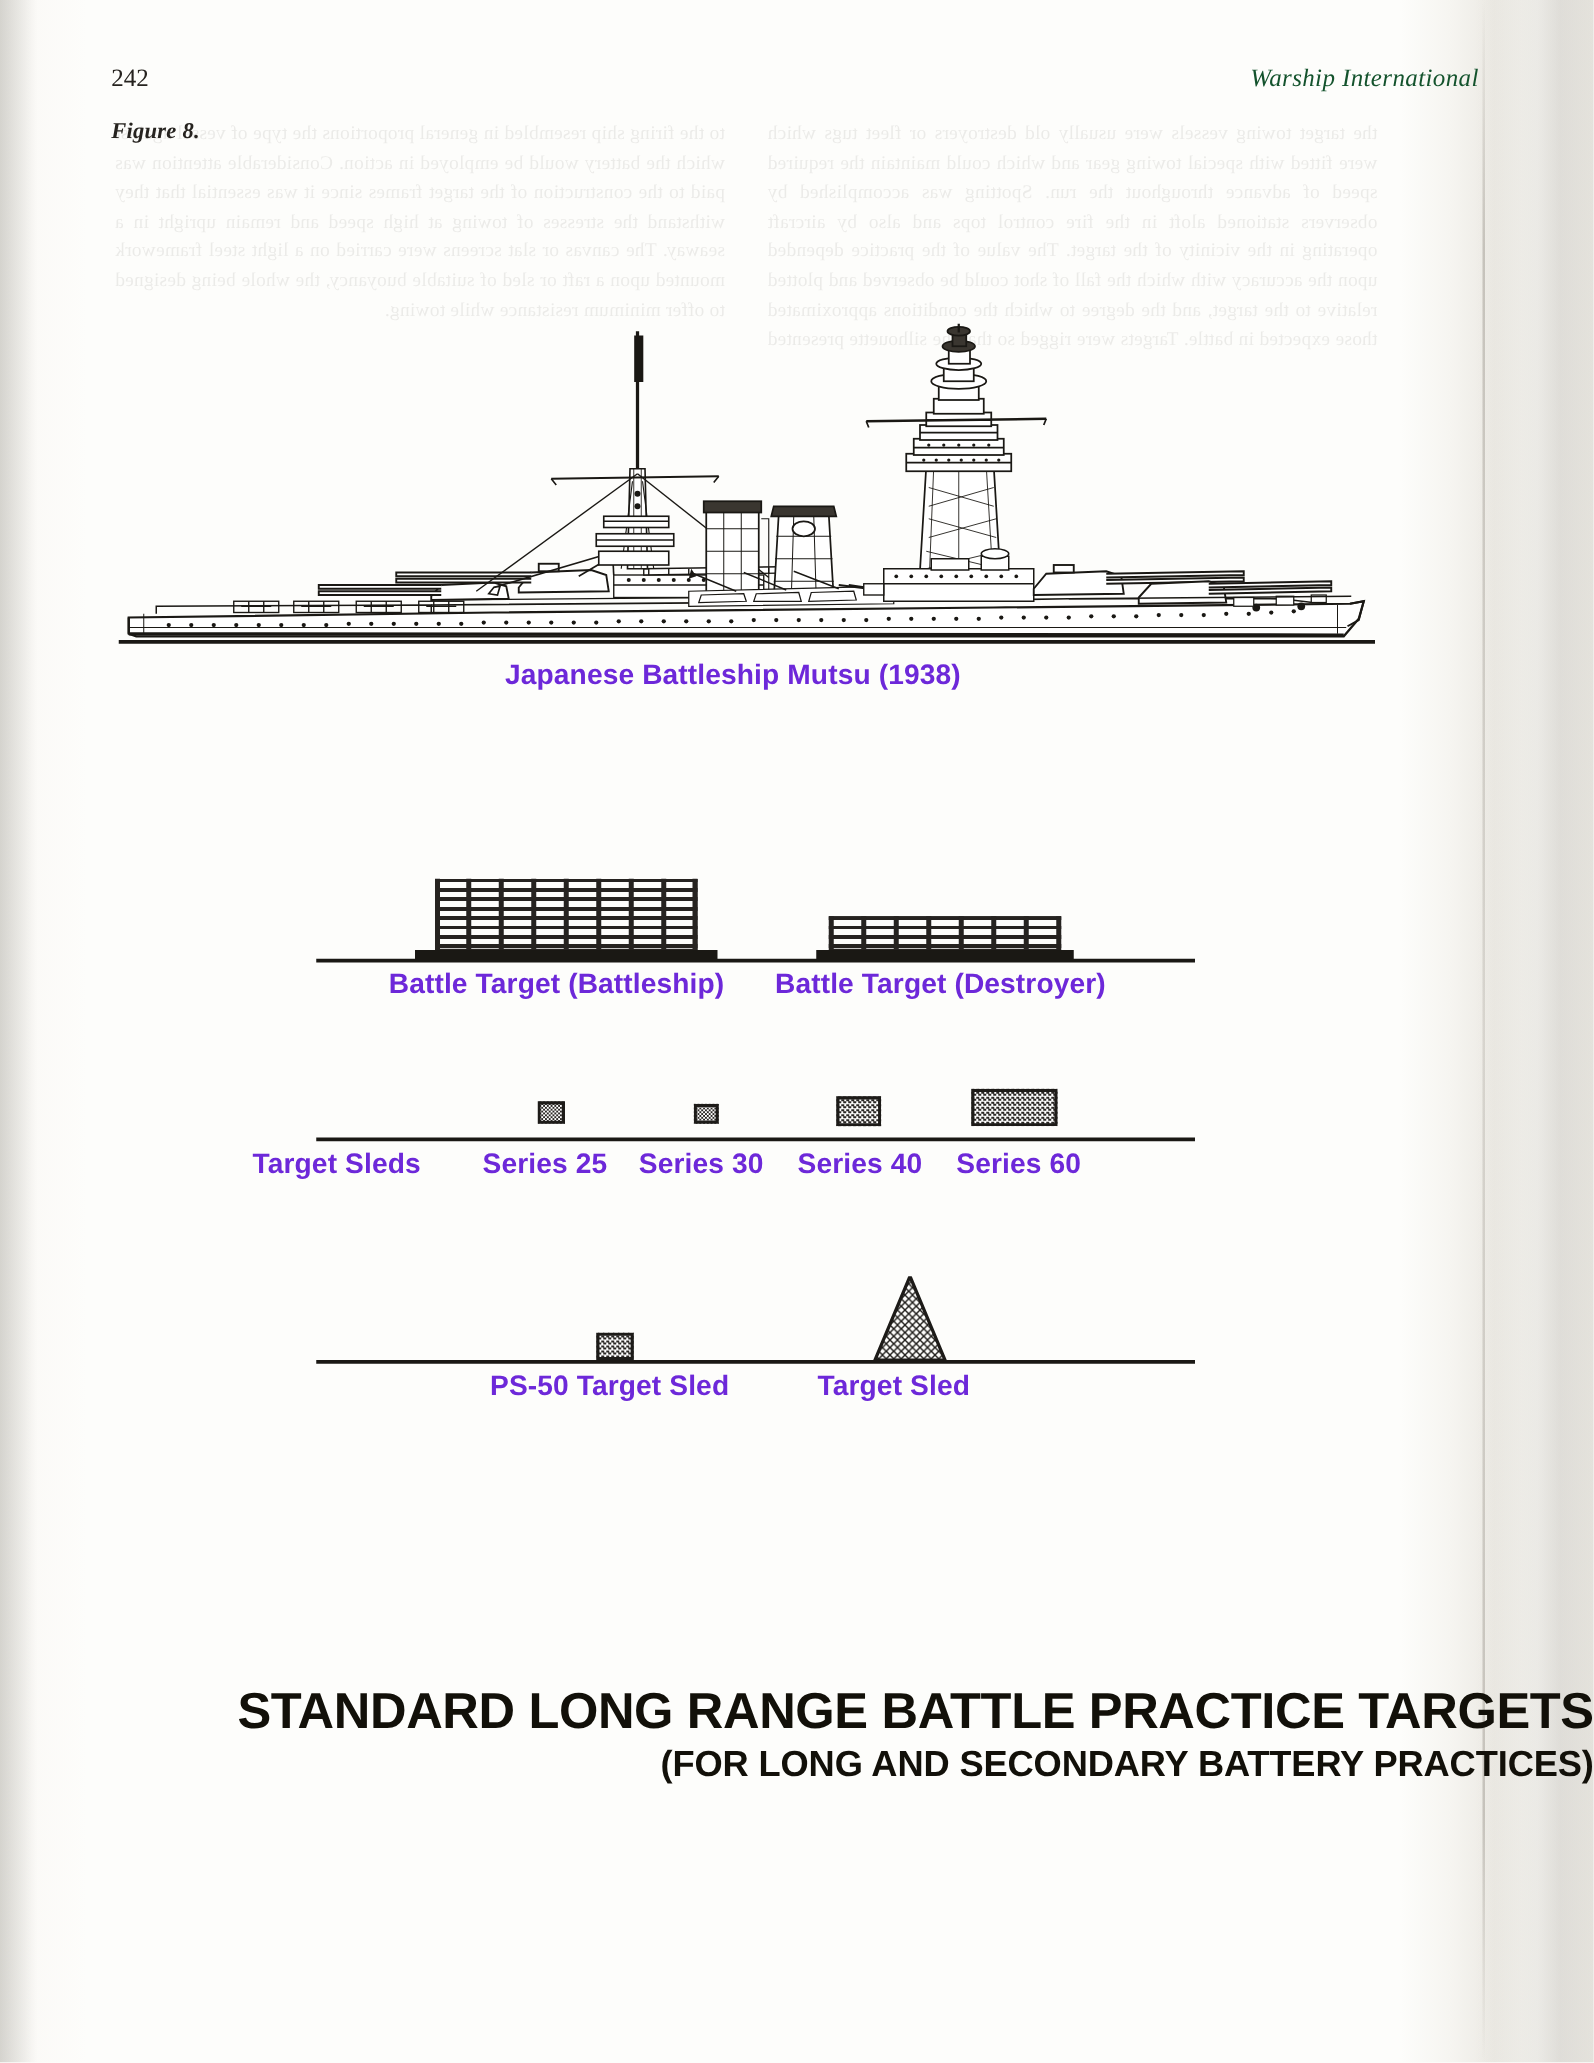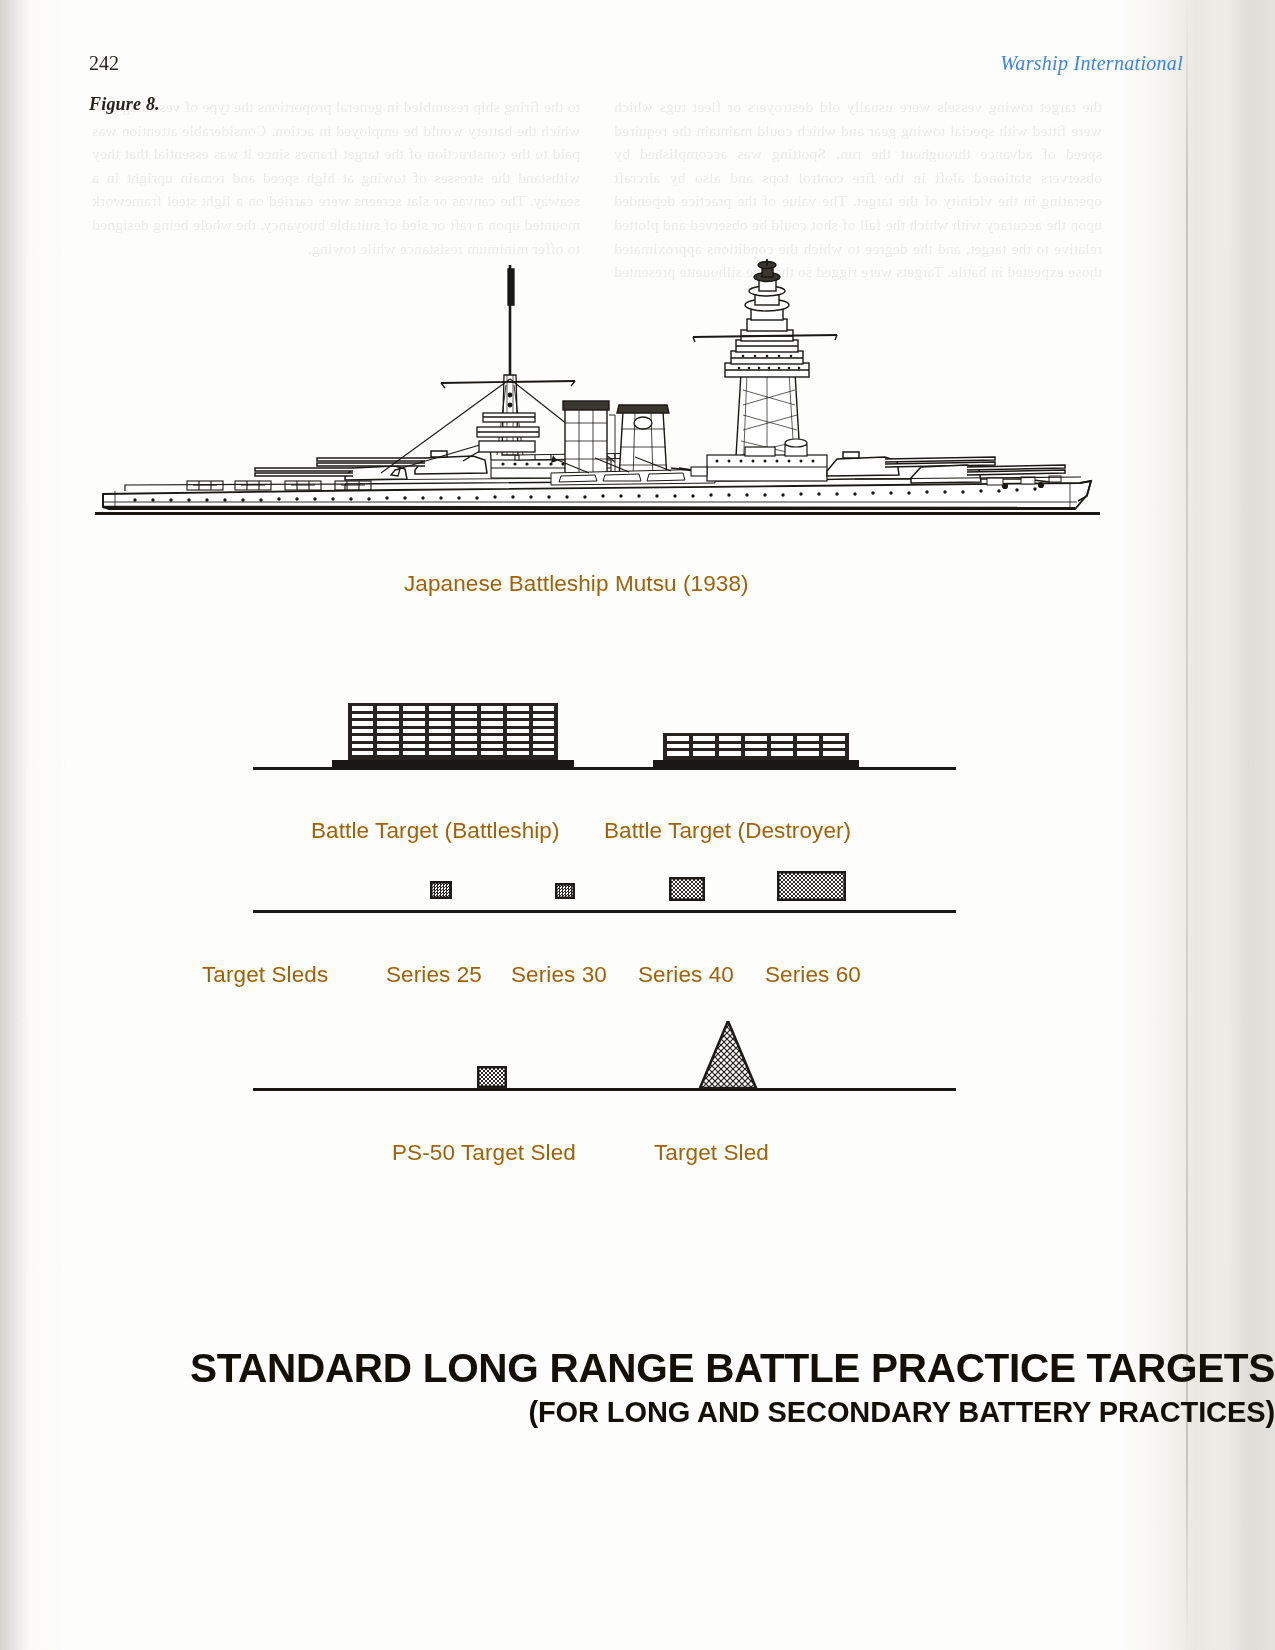--- a/index.html
+++ b/index.html
@@ -42,35 +42,34 @@
     overflow:hidden;
   }
 
   
   .pg-num{
     position:absolute;left:89px;top:52px;
     font-family:"Liberation Serif",serif;font-size:20px;color:#26231f;
   }
   .journal{
     position:absolute;right:92px;top:52px;
-    font-family:"Liberation Serif",serif;font-style:italic;font-size:20px;color:#3b82f6;
+    font-family:"Liberation Serif",serif;font-style:italic;font-size:20px;color:#14532d;
     letter-spacing:.3px;
   }
   .figlabel{
     position:absolute;left:89px;top:94px;
     font-family:"Liberation Serif",serif;font-style:italic;font-weight:bold;
     font-size:18px;color:#26231f;letter-spacing:.2px;
   }
 
   
   .cap{
-    position:absolute;font-weight:normal;color:#a16207;
+    position:absolute;font-weight:bold;color:#6d28d9;
     font-size:22.5px;letter-spacing:.1px;white-space:nowrap;
     font-family:"Liberation Sans",sans-serif;
-    margin-top:44px;
   }
 
   
   .waterline{position:absolute;background:#1a1814;height:3px;}
 
   
   .lattice{position:absolute;}
   .lattice .grid{
     position:absolute;left:0;top:0;right:0;bottom:0;
     background:
@@ -432,21 +431,21 @@
     <div class="post" style="left:130px"></div>
     <div class="post" style="left:156px"></div>
     <div class="post" style="left:182px"></div>
   </div>
 </div>
 <div class="lattice">
   <div class="base" style="left:653px;top:760px;width:206px;height:8px;"></div>
 </div>
 
 <div class="cap" style="left:311px;top:774px;">Battle Target (Battleship)</div>
-<div class="cap" style="left:604px;top:774px;">Battle Target (Destroyer)</div>
+<div class="cap" style="left:620px;top:774px;">Battle Target (Destroyer)</div>
 
 <div class="waterline" style="left:253px;top:910px;width:703px;height:3px;"></div>
 
 <div class="sled fine" style="left:430px;top:881px;width:22px;height:18px;"></div>
 <div class="sled fine" style="left:555px;top:883px;width:20px;height:16px;"></div>
 <div class="sled" style="left:669px;top:877px;width:36px;height:24px;"></div>
 <div class="sled" style="left:777px;top:871px;width:69px;height:30px;"></div>
 
 <div class="cap" style="left:202px;top:918px;">Target Sleds</div>
 <div class="cap" style="left:386px;top:918px;">Series 25</div>

